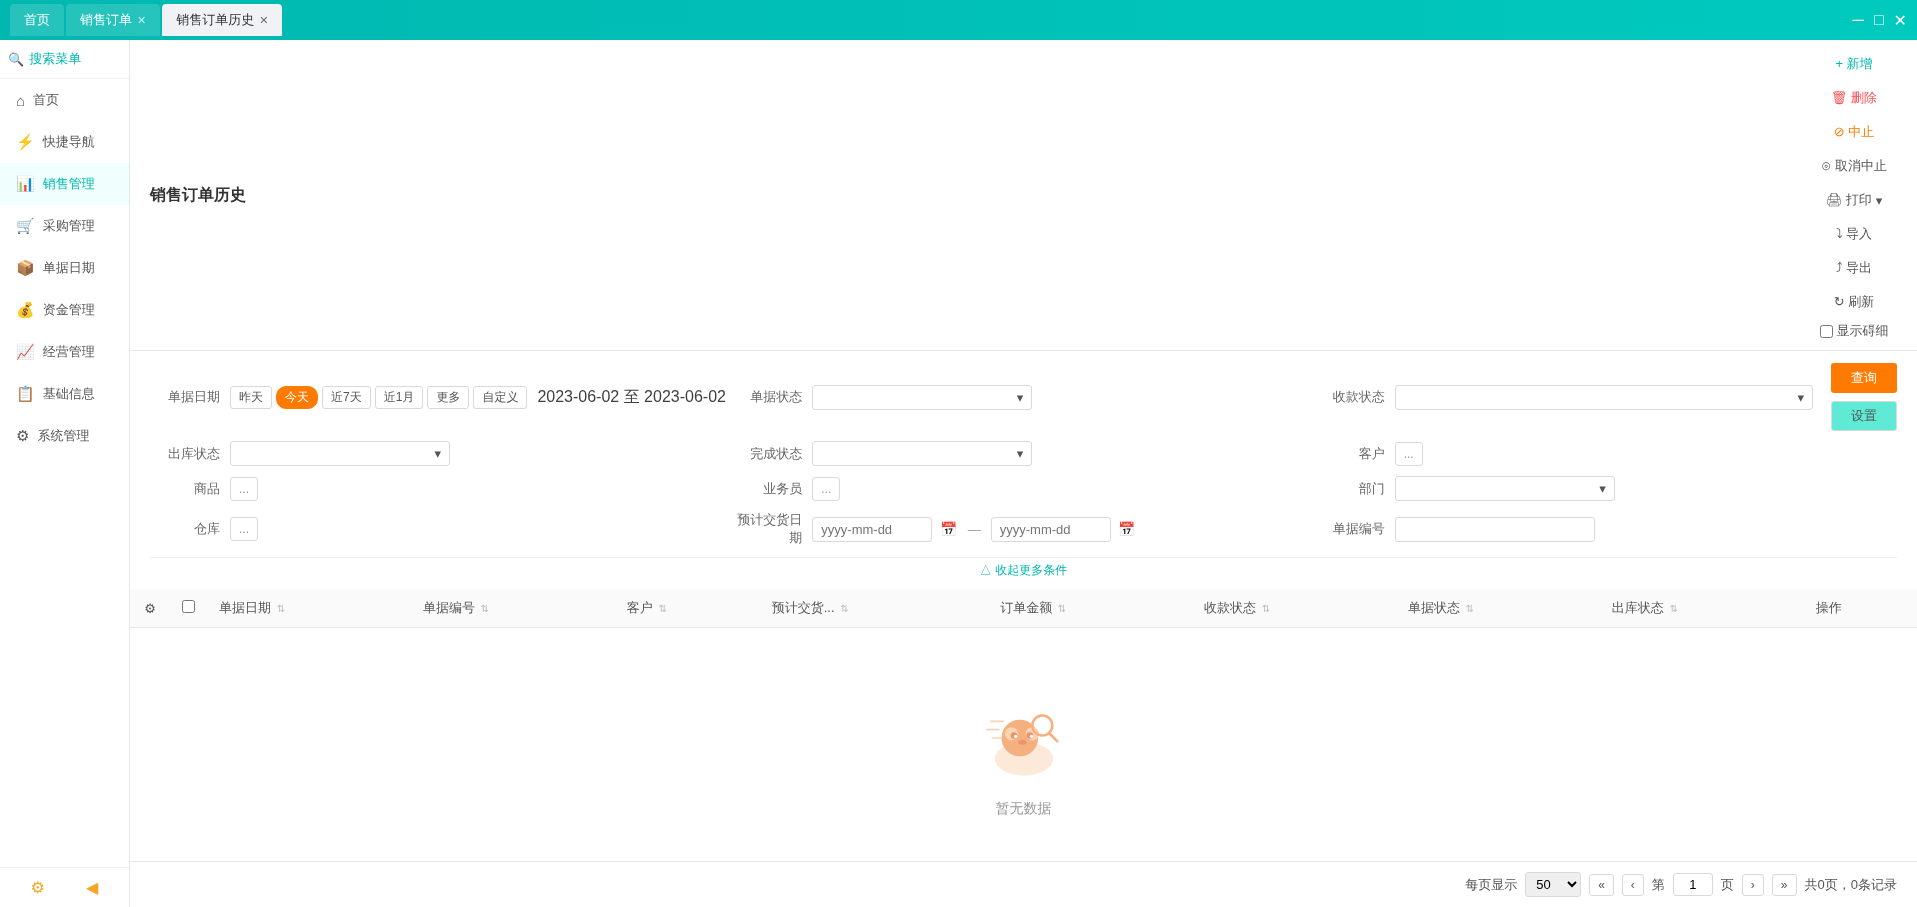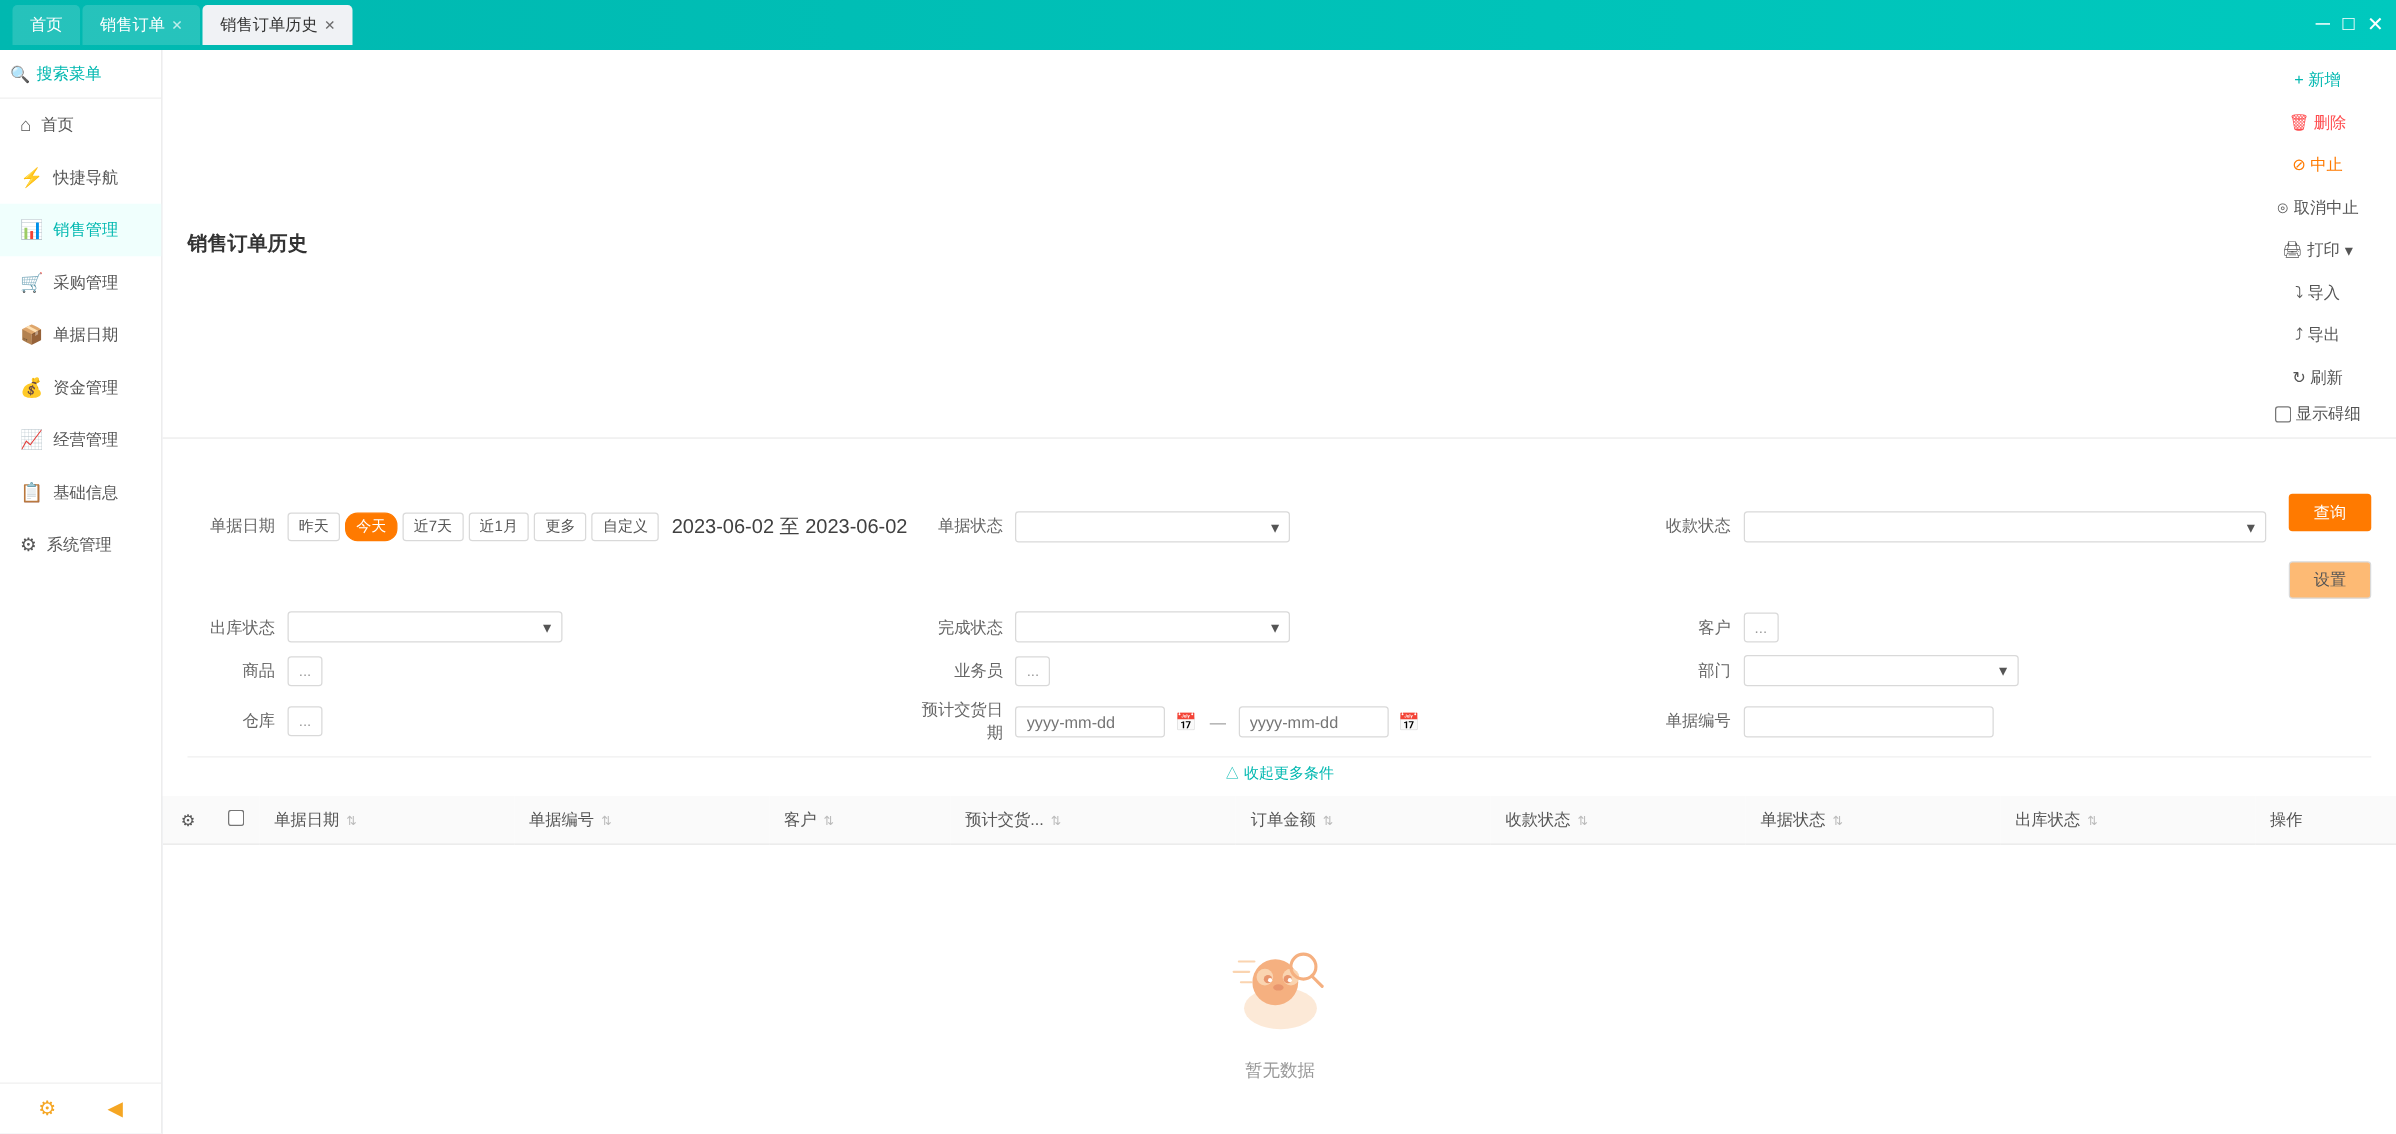--- a/index.html
+++ b/index.html
@@ -79,22 +79,22 @@
     .empty-img svg { width: 100%; height: 100%; }
 
     
     .pagination-bar { background: #fff; border-top: 1px solid #e8e8e8; padding: 10px 20px; display: flex; align-items: center; justify-content: flex-end; gap: 8px; flex-shrink: 0; font-size: 13px; color: #555; }
     .page-size-select { border: 1px solid #d9d9d9; border-radius: 3px; padding: 3px 6px; font-size: 13px; cursor: pointer; }
     .page-nav-btn { border: 1px solid #d9d9d9; border-radius: 3px; padding: 3px 8px; background: #fff; cursor: pointer; font-size: 12px; color: #555; }
     .page-nav-btn:disabled { color: #ccc; cursor: default; }
     .page-input { border: 1px solid #d9d9d9; border-radius: 3px; padding: 3px 6px; width: 40px; text-align: center; font-size: 13px; }
 
     
-    .query-btn { background: #ff7a00; color: #fff; border: none; border-radius: 3px; padding: 6px 20px; font-size: 13px; cursor: pointer; margin-top: 32px; }
-    .set-btn { background: #fdba74; color: #555; border: 1px solid #d9d9d9; border-radius: 3px; padding: 5px 16px; font-size: 13px; cursor: pointer; margin-top: 20px; display: block; width: 100%; }
+    .query-btn { background: #ff7a00; color: #fff; border: none; border-radius: 3px; padding: 6px 20px; font-size: 13px; cursor: pointer; }
+    .set-btn { background: #5eead4; color: #555; border: 1px solid #d9d9d9; border-radius: 3px; padding: 5px 16px; font-size: 13px; cursor: pointer; margin-top: 4px; display: block; width: 100%; }
     .action-col { display: flex; flex-direction: column; align-items: flex-end; gap: 4px; }
   </style>
 </head>
 <body>
 
 <div class="top-bar">
   <div class="top-bar-tabs">
     <div class="top-tab">
       <span>首页</span>
     </div>
@@ -347,15 +347,31 @@
 
             <line x1="20" y1="40" x2="35" y2="40" stroke="#fad4b0" stroke-width="2" stroke-linecap="round"></line>
             <line x1="15" y1="50" x2="30" y2="50" stroke="#fad4b0" stroke-width="2" stroke-linecap="round"></line>
             <line x1="22" y1="60" x2="32" y2="60" stroke="#fad4b0" stroke-width="2" stroke-linecap="round"></line>
           </svg>
         </div>
         <span class="empty-text">暂无数据</span>
       </div>
     </div>
 
+    <div class="pagination-bar">
+      <span>每页显示</span>
+      <select class="page-size-select">
+        <option>50</option>
+        <option>100</option>
+        <option>200</option>
+      </select>
+      <button class="page-nav-btn">«</button>
+      <button class="page-nav-btn">‹</button>
+      <span>第</span>
+      <input class="page-input" type="text" value="1" style="">
+      <span>页</span>
+      <button class="page-nav-btn">›</button>
+      <button class="page-nav-btn">»</button>
+      <span>共0页，0条记录</span>
+    </div>
 
   </div>
 </div>
 
 </body></html>

